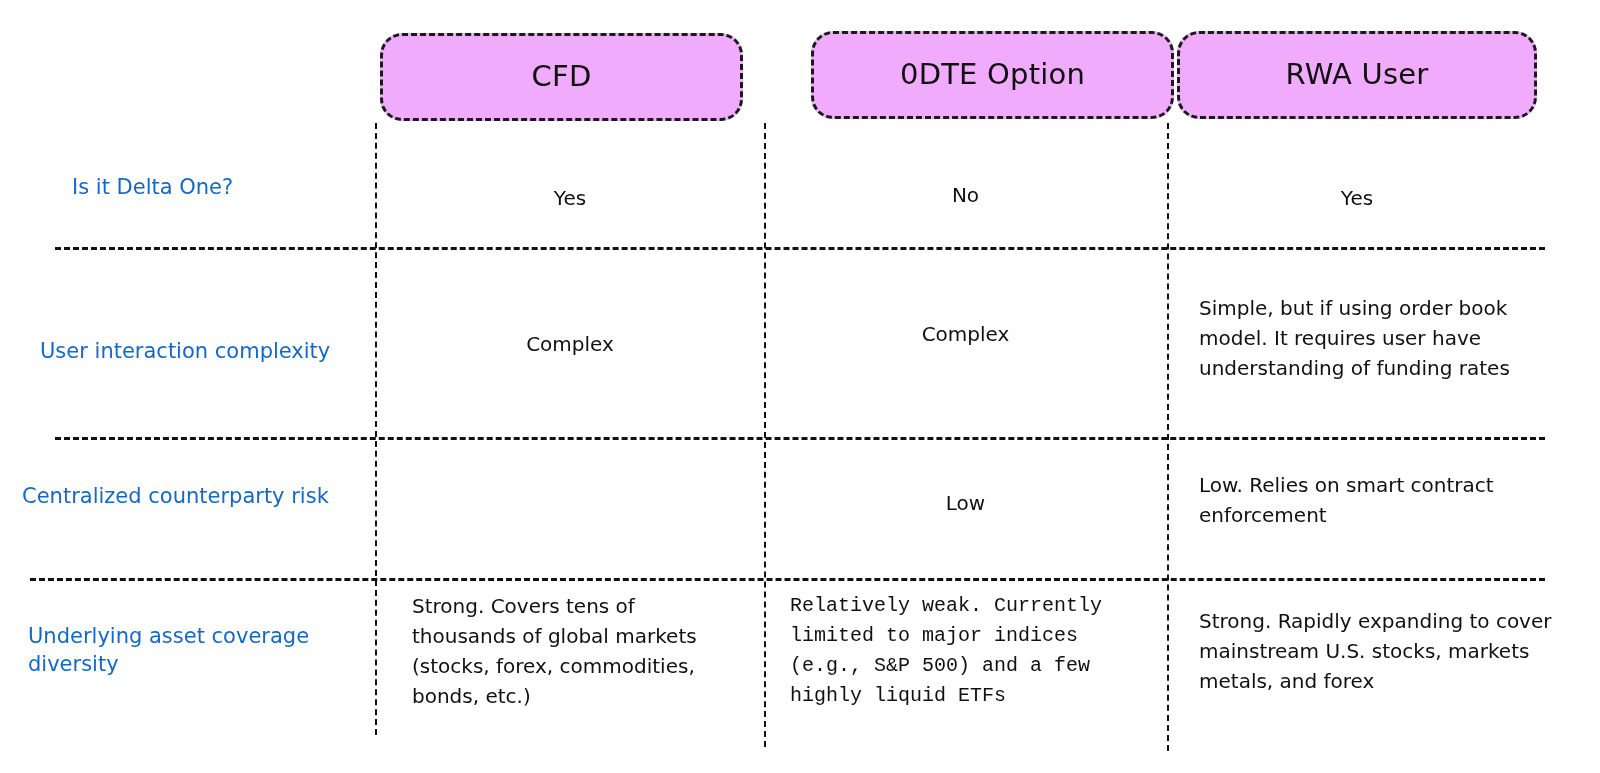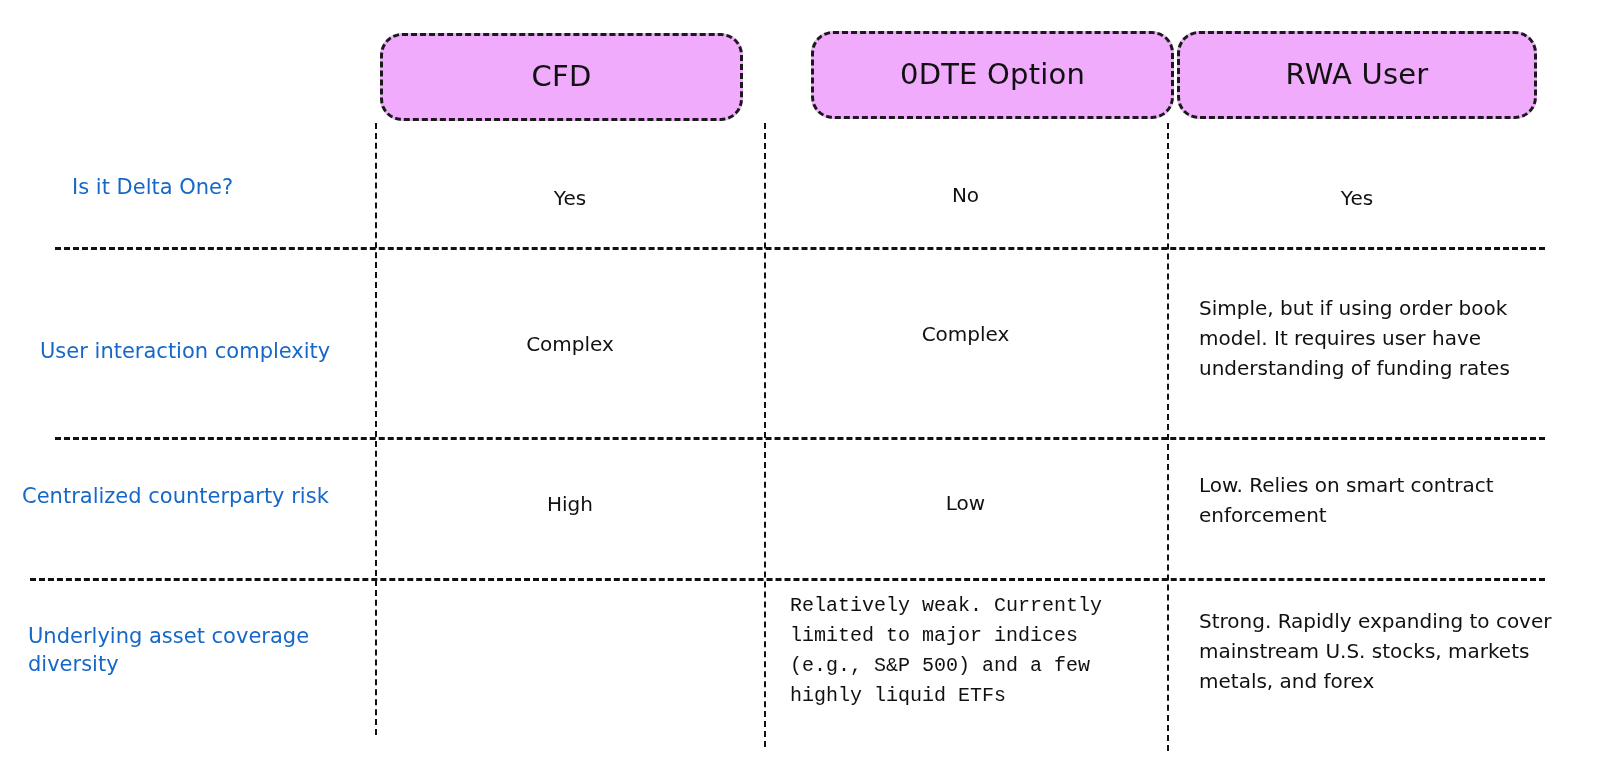--- a/index.html
+++ b/index.html
@@ -134,32 +134,32 @@
   <div class="cell center" style="left:774px; top:296px; width:383px; height:76px;">
     <span class="cell-text">Complex</span>
   </div>
   <div class="cell left" style="left:1199px; top:283px; width:350px; height:110px;">
     <span class="cell-text">Simple, but if using order book model. It requires user have understanding of funding rates</span>
   </div>
 
   <div class="row-label" style="left:22px; top:482px; width:340px;">
     <span>Centralized counterparty risk</span>
   </div>
-  <div class="cell center" style="left:385px; top:466px; width:370px; height:76px;">
-    <span class="cell-text">High</span>
-  </div>
   <div class="cell center" style="left:774px; top:465px; width:383px; height:76px;">
     <span class="cell-text">Low</span>
   </div>
   <div class="cell left" style="left:1199px; top:460px; width:350px; height:80px;">
     <span class="cell-text">Low. Relies on smart contract enforcement</span>
   </div>
 
   <div class="row-label" style="left:28px; top:622px; width:300px;">
     <span>Underlying asset coverage diversity</span>
+  </div>
+  <div class="cell left" style="left:412px; top:596px; width:330px; height:110px;">
+    <span class="cell-text">Strong. Covers tens of thousands of global markets (stocks, forex, commodities, bonds, etc.)</span>
   </div>
   <div class="cell left" style="left:790px; top:596px; width:355px; height:110px;font-family:Liberation Mono, monospace;">
     <span class="cell-text">Relatively weak. Currently limited to major indices (e.g., S&amp;P 500) and a few highly liquid ETFs</span>
   </div>
   <div class="cell left" style="left:1199px; top:596px; width:360px; height:110px;">
     <span class="cell-text">Strong. Rapidly expanding to cover mainstream U.S. stocks, markets metals, and forex</span>
   </div>
 
 </div>
 

